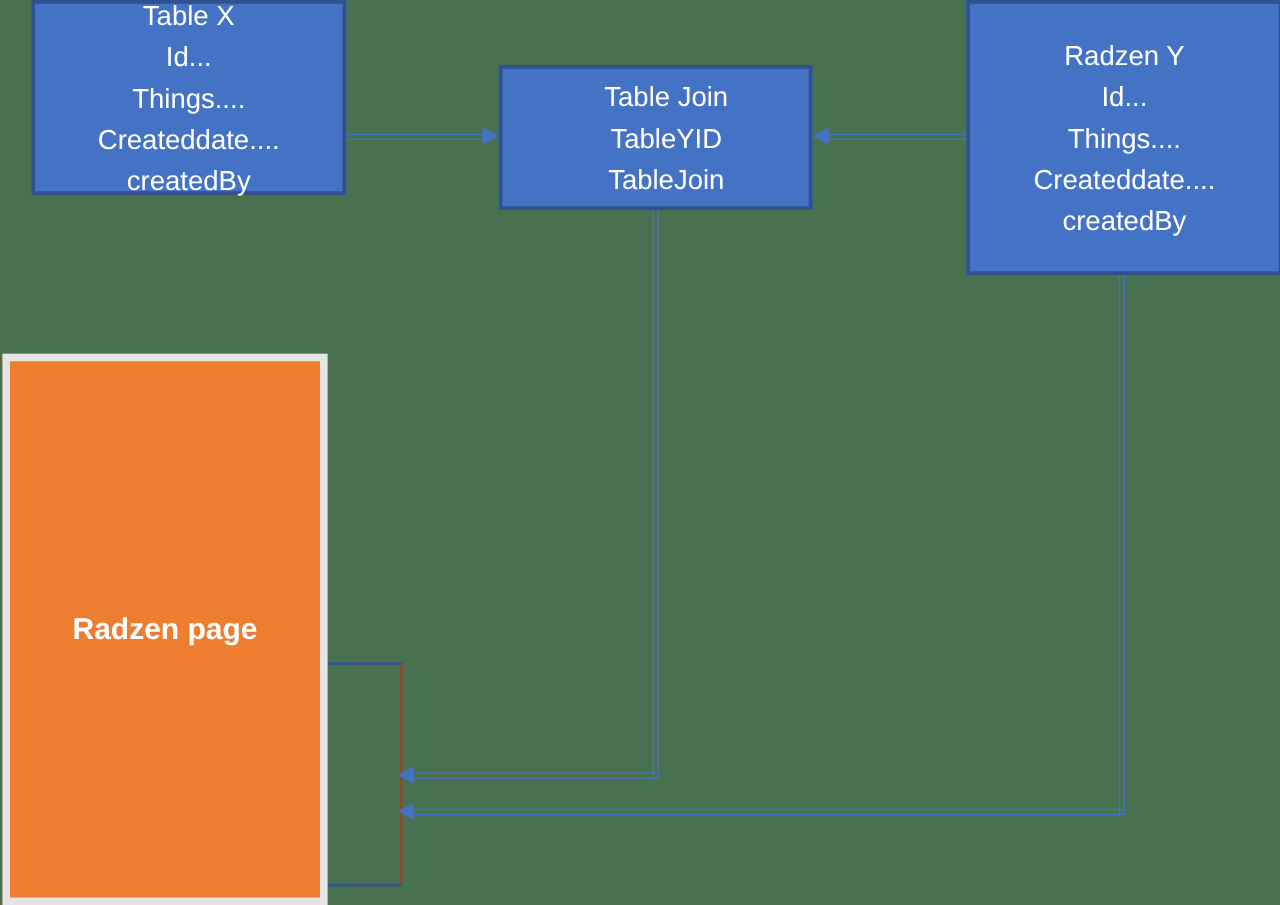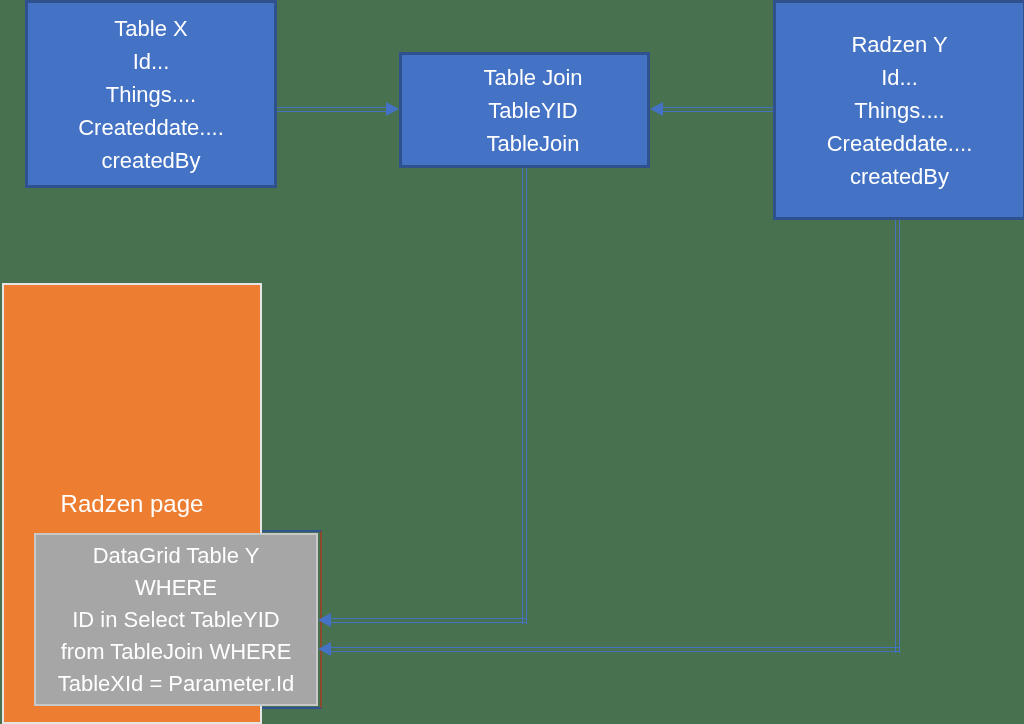--- a/index.html
+++ b/index.html
@@ -23,28 +23,29 @@
   .blue-box{
     background:#4472C4;
     border:3px solid #2F528F;
   }
   .box .line{
     font-size:22px;
     line-height:33px;
     white-space:nowrap;
   }
   
-  #table-x{left:25px;top:0px;width:252px;height:188px;}
+  #table-x{left:25px;top:0px;width:252px;height:156px;}
   #table-join{left:399px;top:52px;width:251px;height:116px;padding-left:17px;}
   #table-y{left:773px;top:0px;width:253px;height:220px;}
   
   #radzen-page{
     left:2px;top:283px;width:260px;height:441px;
     background:#ED7D31;
-    border:2px solid #e5e5e5;
+    border:6px solid #e5e5e5;
+    font-weight:bold;
   }
   #radzen-page .label{font-size:24px;line-height:30px;}
   
   #ghost-rect{
     position:absolute;
     left:30px;top:530px;width:292px;height:179px;
     box-sizing:border-box;
     border-top:2px solid #2E5395;
     border-bottom:2px solid #2E5395;
     border-right:2px solid #8A4A2C;
@@ -129,21 +130,14 @@
   </div>
 
   <div class="box blue-box" id="table-y">
     <div class="line">Radzen Y</div>
     <div class="line">Id...</div>
     <div class="line">Things....</div>
     <div class="line">Createddate....</div>
     <div class="line">createdBy</div>
   </div>
 
-  <div class="box" id="datagrid">
-    <div class="line">DataGrid Table Y</div>
-    <div class="line">WHERE</div>
-    <div class="line">ID in Select TableYID</div>
-    <div class="line">from TableJoin WHERE</div>
-    <div class="line">TableXId = Parameter.Id</div>
-  </div>
 
 </div>
 
 </body></html>

